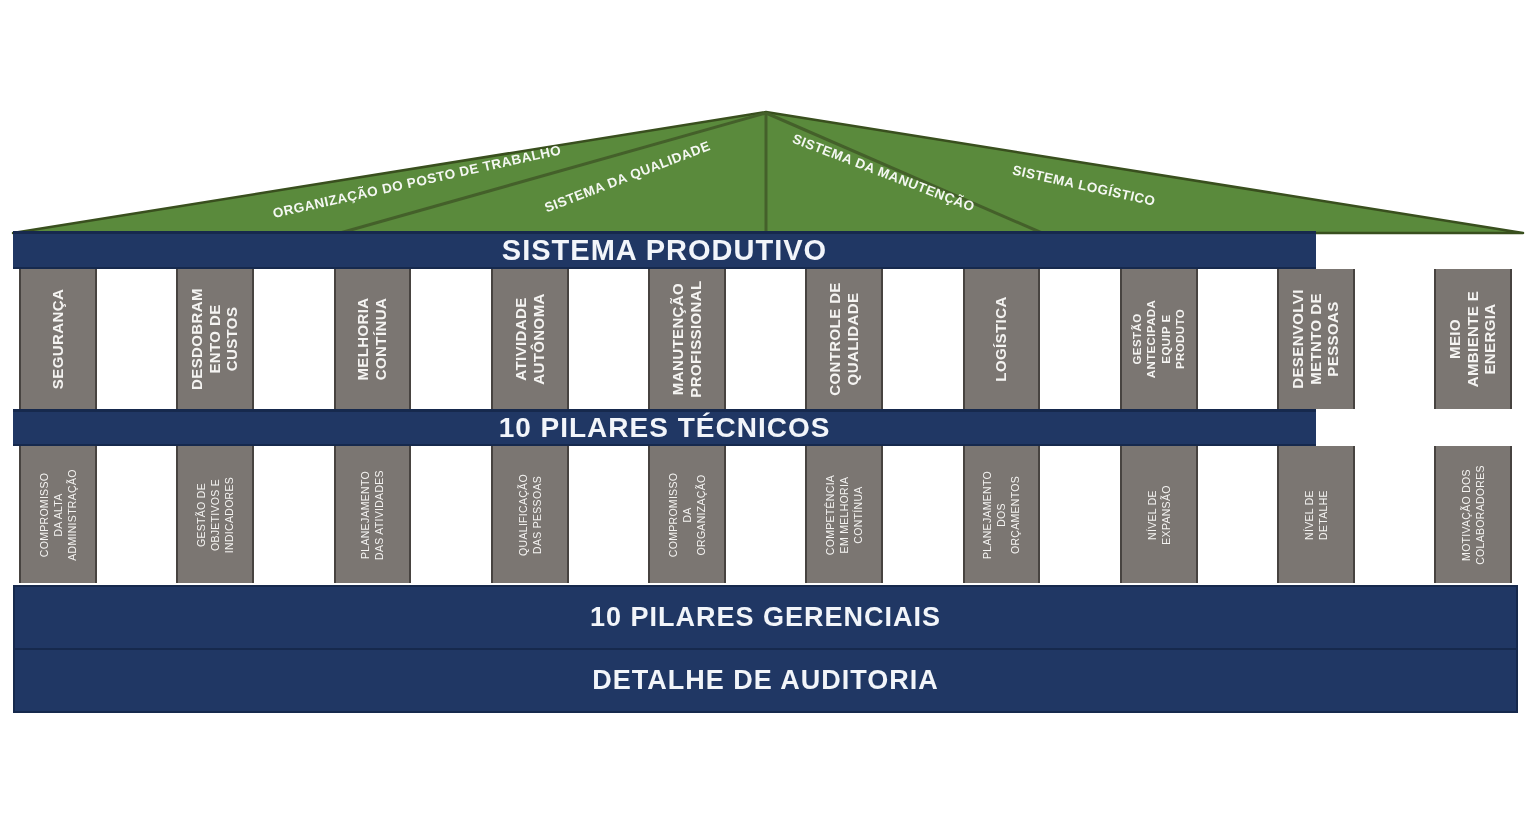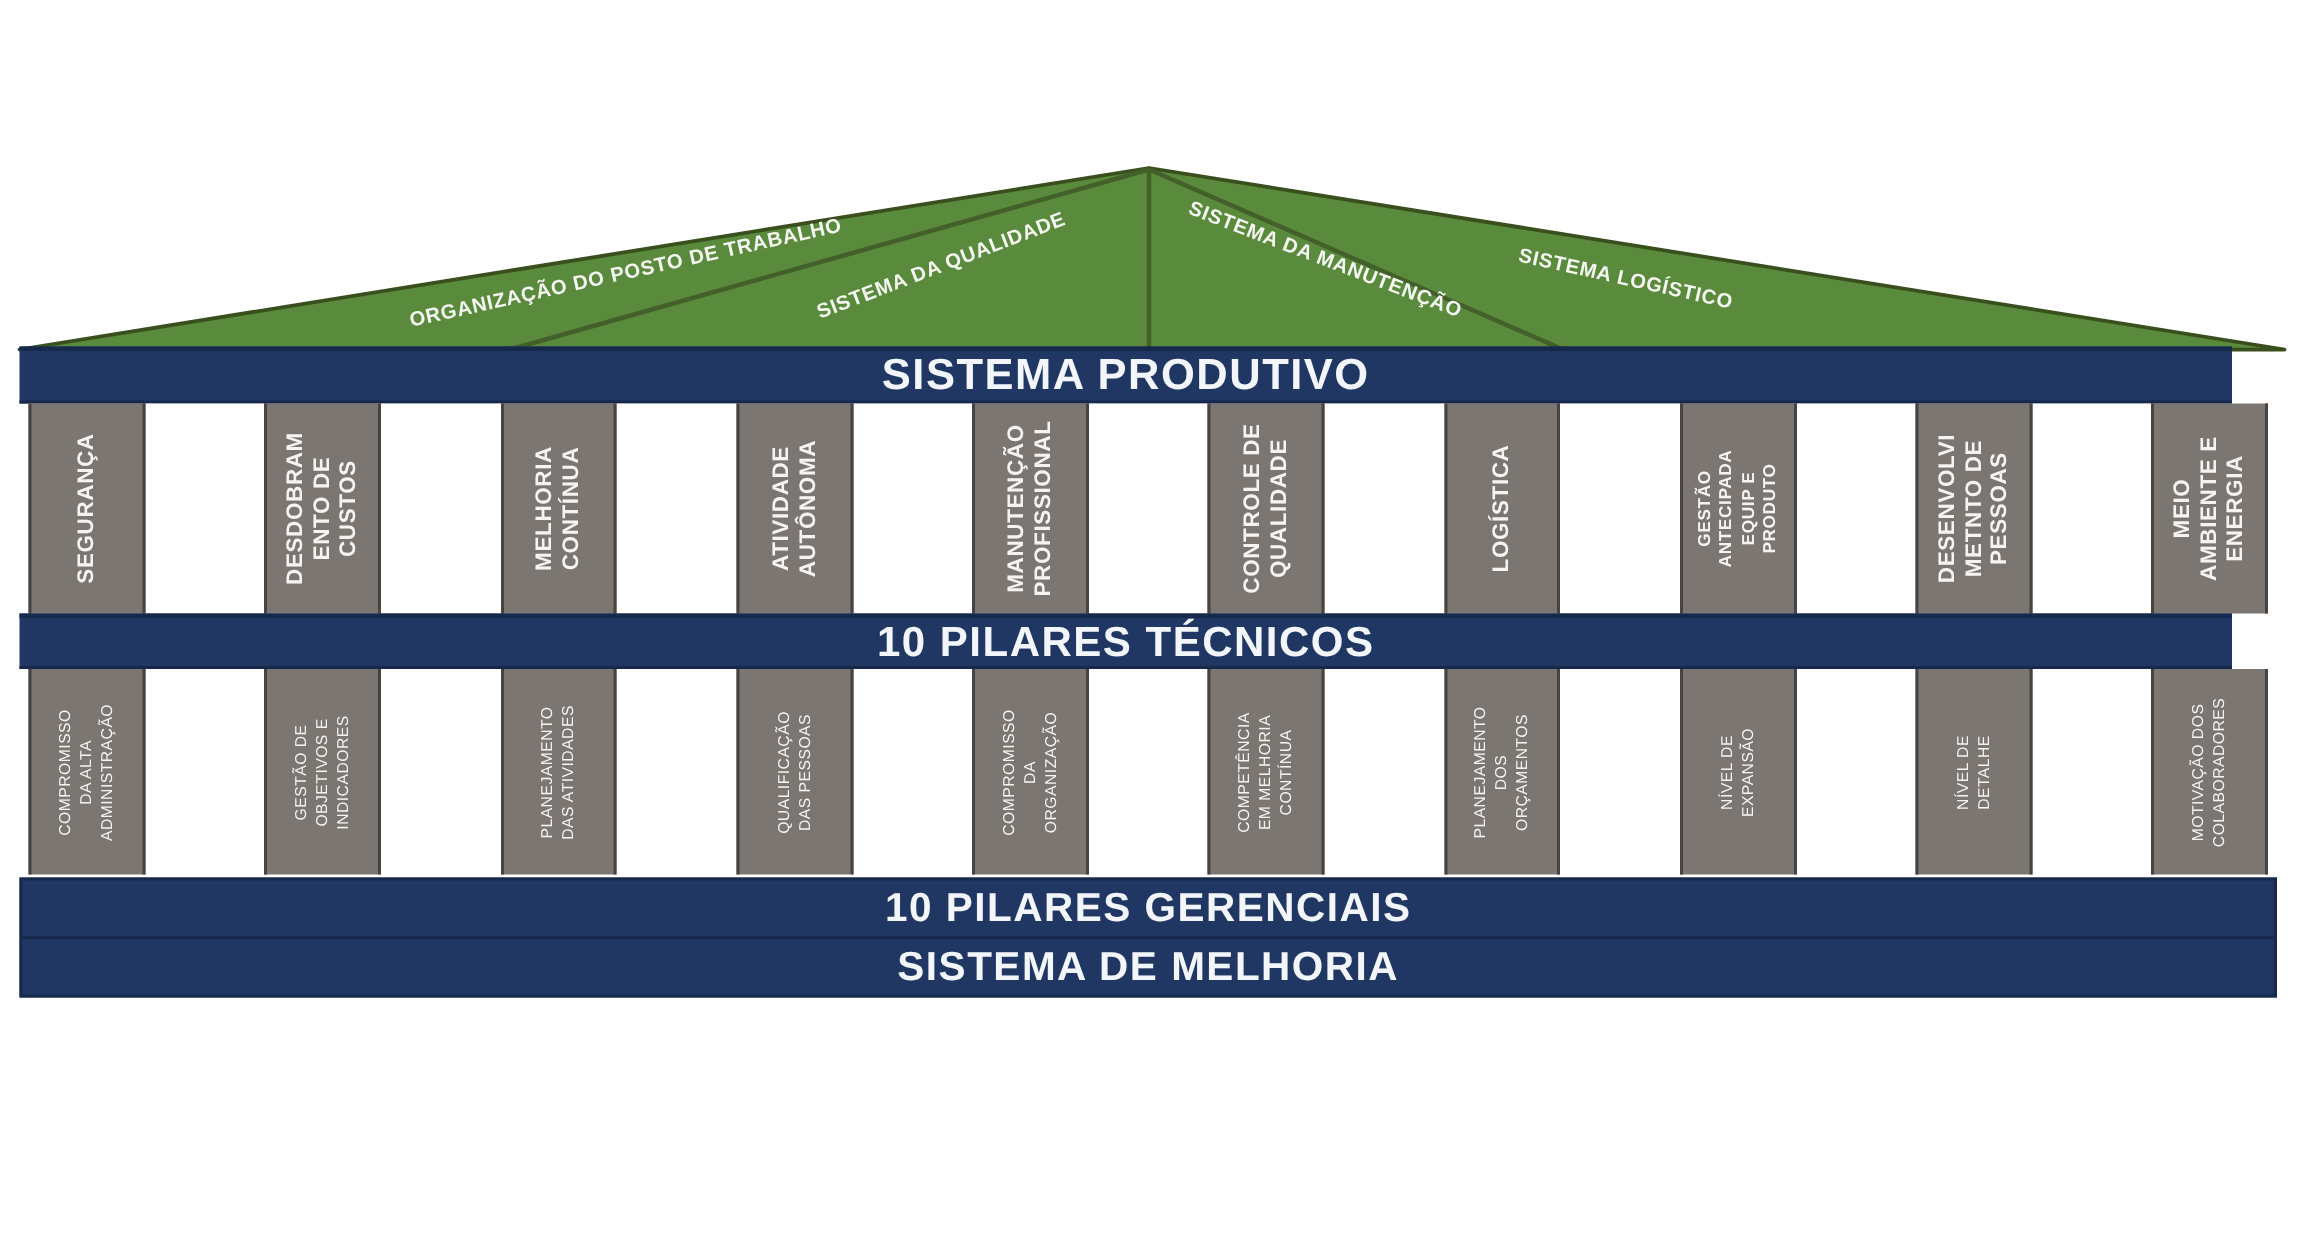--- a/index.html
+++ b/index.html
@@ -11,21 +11,21 @@
   html,body{margin:0;padding:0;background:#ffffff;}
   .canvas{
     position:relative; width:1536px; height:829px; overflow:hidden;
     background:#ffffff; font-family:"Liberation Sans", sans-serif;
   }
   svg.roof{position:absolute; left:0; top:0;}
   .roof-shape{fill:var(--green); stroke:var(--green-edge); stroke-width:2.5; stroke-linejoin:round;}
   .roof-line{stroke:var(--green-line); stroke-width:3;}
   .roof-label{fill:#f4f7f2; font-family:"Liberation Sans",sans-serif; font-size:13.5px; font-weight:bold; letter-spacing:.5px; text-anchor:middle;}
   .band{
-    position:absolute; left:13px; width:1475px; background:var(--navy);
+    position:absolute; left:13px; width:1303px; background:var(--navy);
     border-top:3px solid var(--navy-dark); border-bottom:2px solid var(--navy-dark);
     display:flex; align-items:center; justify-content:center;
     color:var(--txt); font-weight:bold; letter-spacing:1px; box-sizing:border-box;
   }
   .band-1{top:231px; height:38px; font-size:29px;}
   .band-2{top:409px; height:37px; font-size:28px;}
   .pillar-row{
     position:absolute; left:13px; width:1505px; display:flex; box-sizing:border-box;
     padding:0 6px;
   }
@@ -35,21 +35,21 @@
     border-left:2px solid var(--gray-border); border-right:2px solid var(--gray-border); box-sizing:border-box;}
   .gap{flex:84 1 0; background:#ffffff;}
   .vtext{
     position:absolute; left:50%; top:50%; transform:translate(-50%,-50%) rotate(-90deg);
     width:132px; text-align:center; color:#f5f4f2; white-space:pre-line;
   }
   .row-1 .vtext{font-size:15px; font-weight:bold; line-height:1.18; letter-spacing:.4px;}
   .row-1 .pillar.small .vtext{font-size:11.5px; line-height:1.25;}
   .row-2 .vtext{font-size:10.5px; font-weight:normal; line-height:1.35; letter-spacing:.3px; width:128px;}
   .base{
-    position:absolute; left:13px; top:585px; width:1505px; height:80px;
+    position:absolute; left:13px; top:585px; width:1505px; height:128px;
     background:var(--navy); border:2px solid var(--navy-dark); box-sizing:border-box;
     display:flex; flex-direction:column;
   }
   .base-row{
     flex:1 1 0; display:flex; align-items:center; justify-content:center;
     color:var(--txt); font-weight:bold; font-size:27px; letter-spacing:1px;
   }
   .base-row + .base-row{border-top:2.5px solid var(--navy-dark);}
 </style>
 </head>
@@ -186,17 +186,17 @@
         <div class="vtext">MOTIVAÇÃO DOS
 COLABORADORES</div>
       </div>
     </div>
 
   <div class="base">
     <div class="base-row">
       <span>10 PILARES GERENCIAIS</span>
     </div>
     <div class="base-row">
-      <span>SISTEMA DE MELHORIA</span>
+      <span>DETALHE DE AUDITORIA</span>
     </div>
   </div>
 
 </div>
 
 </body></html>

